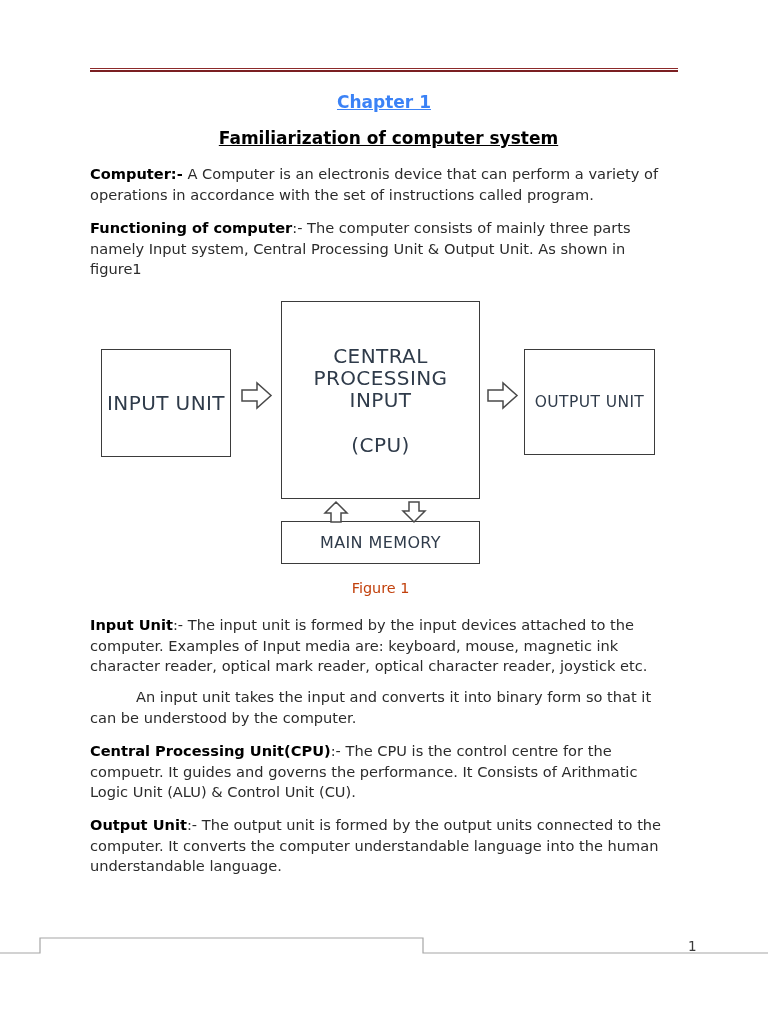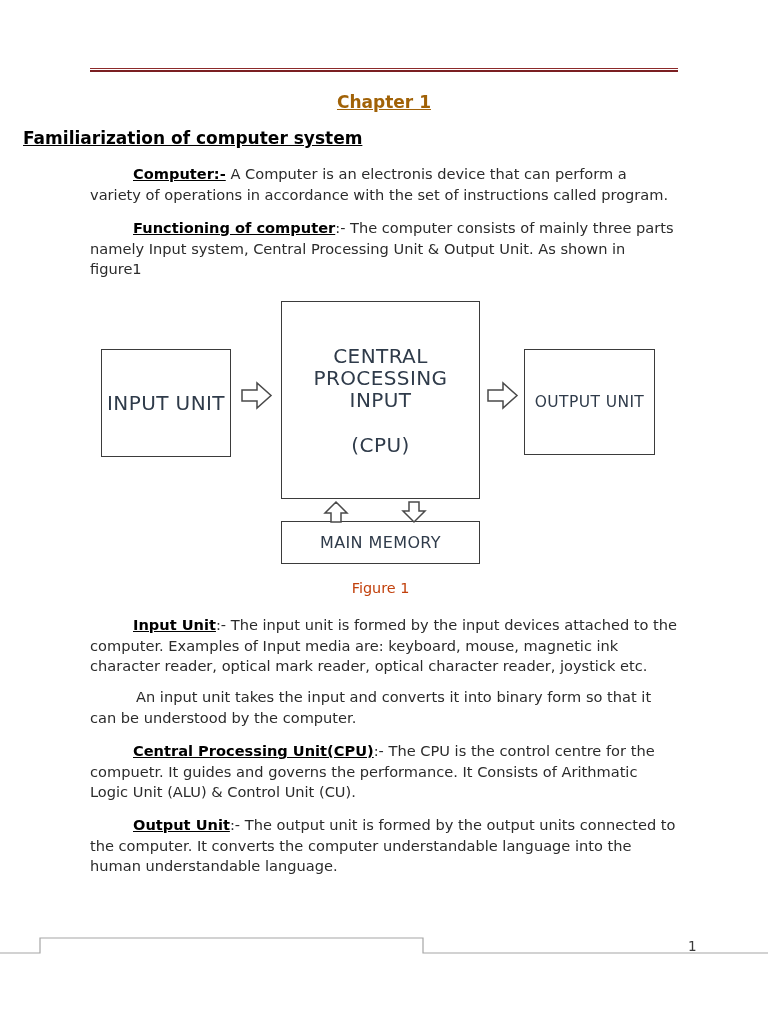--- a/index.html
+++ b/index.html
@@ -64,51 +64,49 @@
   }
 
   
   .chapter-title {
     position: absolute;
     left: 0; right: 0;
     top: 92px;
     text-align: center;
     font-size: 17px;
     font-weight: bold;
-    color: #a16207;
+    color: #3b82f6;
   }
   .chapter-title span { text-decoration: underline; }
 
   .subject-title {
     position: absolute;
     left: 0; right: 14px;
     top: 128px;
-    text-align: left;
+    text-align: center;
     font-size: 17px;
     font-weight: bold;
     color: #000;
     padding-left: 23px;
   }
   .subject-title span { text-decoration: underline; }
 
   
   .body-block {
     position: absolute;
     left: 90px;
     width: 590px;
     font-size: 14.6px;
     line-height: 20.6px;
     color: #2b2b2b;
     text-align: left;
   }
   .lead {
     font-weight: bold;
     color: #000;
-    text-decoration: underline;
-    margin-left: 43px;
   }
   .p1 { top: 164px; }
   .p2 { top: 218px; }
   .p-input { top: 615px; }
   .p-indent { top: 687px; text-indent: 46px; }
   .p-cpu { top: 741px; }
   .p-output { top: 815px; }
 
   
   .diagram {

